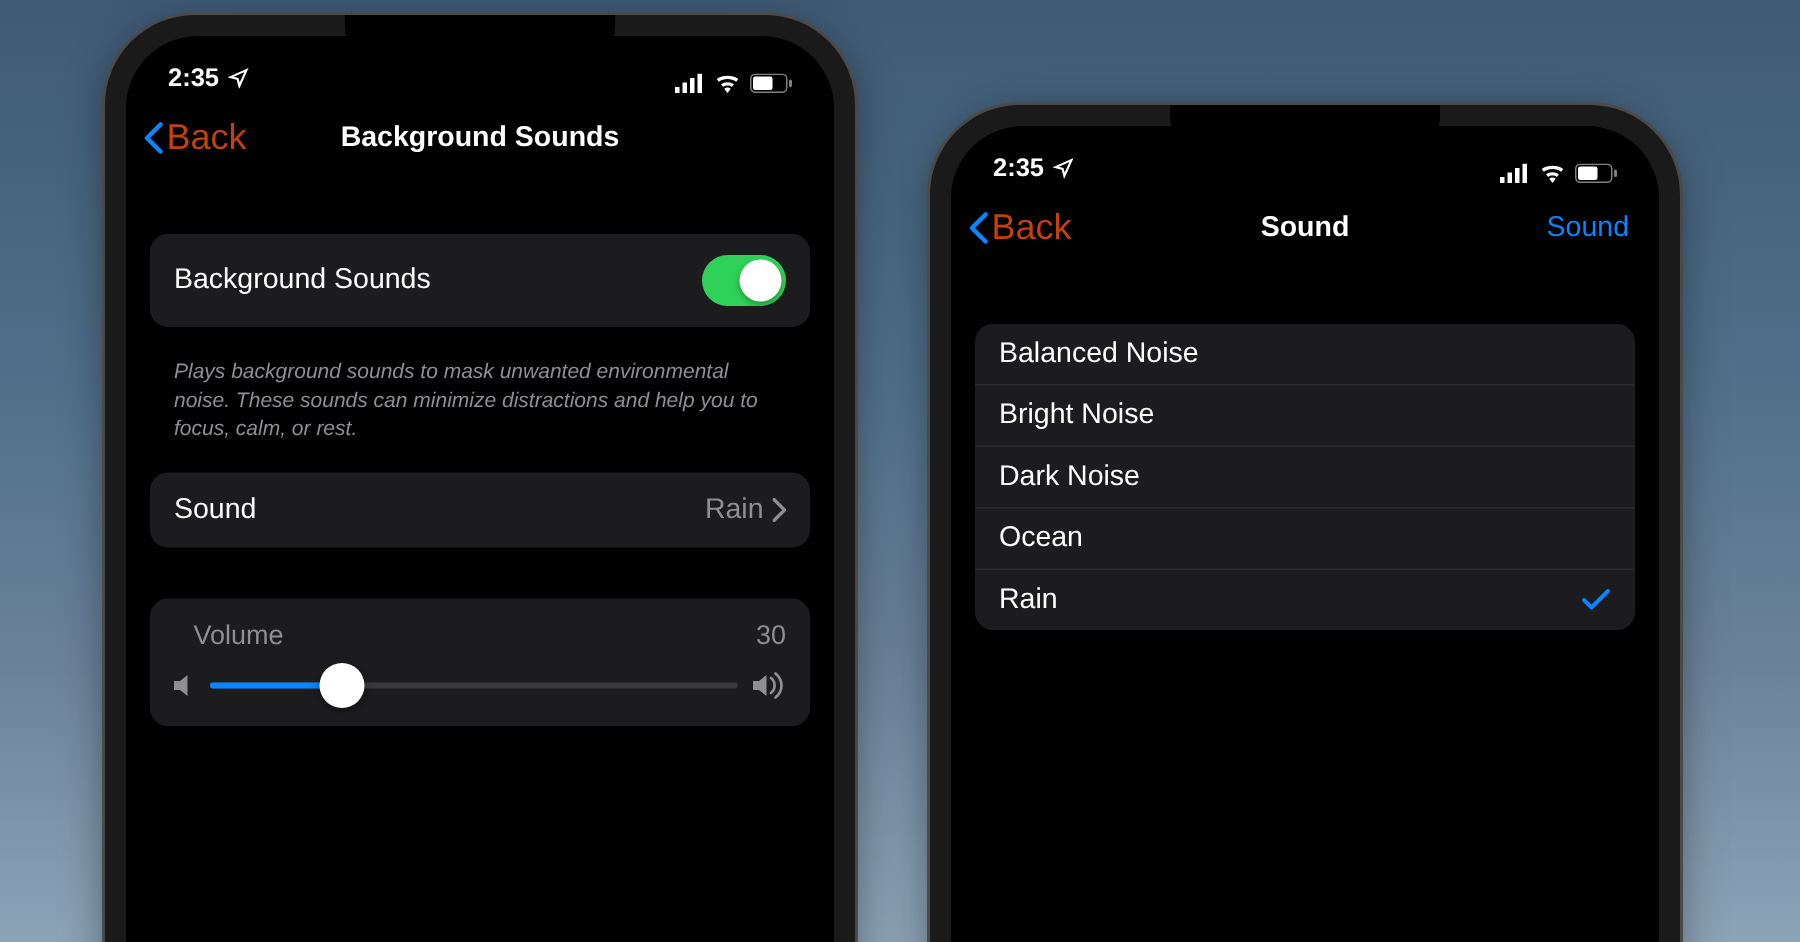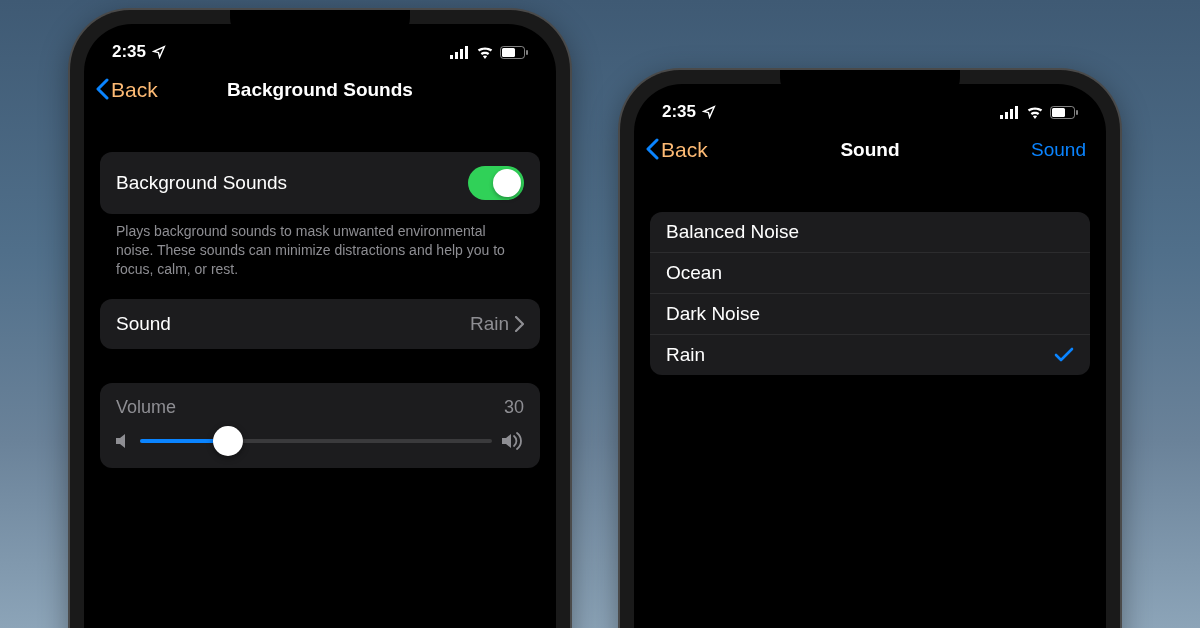--- a/index.html
+++ b/index.html
@@ -32,35 +32,35 @@
   }
   .screen {
     width: 100%; height: 100%;
     background: #000;
     border-radius: 48px;
     overflow: hidden;
     position: relative;
     color: #fff;
   }
   .status-bar {
-    display: flex; justify-content: space-between; align-items: center;
+    display: flex; justify-content: space-between; align-items: flex-end;
     padding: 18px 28px 6px;
     font-size: 17px; font-weight: 600; gap: 48px;
   }
   .status-left { display: flex; align-items: center; gap: 6px; }
   .status-right { display: flex; align-items: center; gap: 6px; }
   .status-right svg { display: block; }
   .nav-bar {
     display: flex; align-items: center; justify-content: space-between;
     padding: 10px 12px 14px;
     position: relative;
   }
   .nav-back {
-    display: flex; gap: 2px;
-    color: #fdba74; font-size: 21px;
+    display: flex; align-items: center; gap: 2px;
+    color: #c2410c; font-size: 24px;
   }
   .nav-title {
     position: absolute; left: 50%; transform: translateX(-50%);
     font-size: 19px; font-weight: 600; color: #fff;
   }
   .nav-edit { color: #0a84ff; font-size: 19px; padding-right: 8px; }
   .content { padding: 8px 16px; }
   .cell-group {
     background: #1c1c1e;
     border-radius: 12px;
@@ -70,37 +70,39 @@
     display: flex; align-items: center; justify-content: space-between;
     padding: 14px 16px;
     font-size: 19px;
     border-bottom: 1px solid #2c2c2e;
   }
   .cell:last-child { border-bottom: none; }
   .cell-label { color: #fff; }
   .cell-value { color: #8e8e93; display: flex; align-items: center; gap: 6px; }
   .footer-text {
     color: #8e8e93; font-size: 14px; line-height: 1.35;
-    padding: 8px 16px 20px;
+    padding: 20px 16px 20px;
+    font-style: italic;
   }
   .toggle {
     width: 56px; height: 34px; background: #30d158;
     border-radius: 17px; position: relative;
   }
   .toggle::after {
     content: ""; position: absolute; right: 3px; top: 3px;
     width: 28px; height: 28px; background: #fff; border-radius: 50%;
     box-shadow: 0 2px 4px rgba(0,0,0,0.3);
   }
   .spacer { height: 34px; }
   .spacer-sm { height: 28px; }
   .vol-header {
     display: flex; justify-content: space-between;
     color: #8e8e93; font-size: 18px;
     padding: 14px 16px 6px;
+    margin-left: 13px;
   }
   .slider-row {
     display: flex; align-items: center; gap: 10px;
     padding: 8px 16px 18px;
   }
   .slider-row svg { flex-shrink: 0; }
   .slider-track {
     flex: 1; height: 4px; background: #3a3a3c;
     border-radius: 2px; position: relative;
   }
@@ -236,24 +238,27 @@
       <div class="nav-title">Sound</div>
       <div class="nav-edit">Sound</div>
     </div>
     <div class="content">
       <div class="spacer-sm"></div>
       <div class="cell-group sound-list" id="sound-list">
           <div class="cell">
             <span class="cell-label">Balanced Noise</span>
           </div>
           <div class="cell">
+            <span class="cell-label">Bright Noise</span>
+          </div>
+          <div class="cell">
+            <span class="cell-label">Dark Noise</span>
+          </div>
+          <div class="cell">
             <span class="cell-label">Ocean</span>
-          </div>
-          <div class="cell">
-            <span class="cell-label">Dark Noise</span>
           </div>
           <div class="cell">
             <span class="cell-label">Rain</span>
             <svg width="20" height="16" viewBox="0 0 20 16">
               <path d="M2 8l5 5L18 2" fill="none" stroke="#0a84ff" stroke-width="2.6" stroke-linecap="round" stroke-linejoin="round"></path>
             </svg>
           </div>
         </div>
     </div>
   </div>

